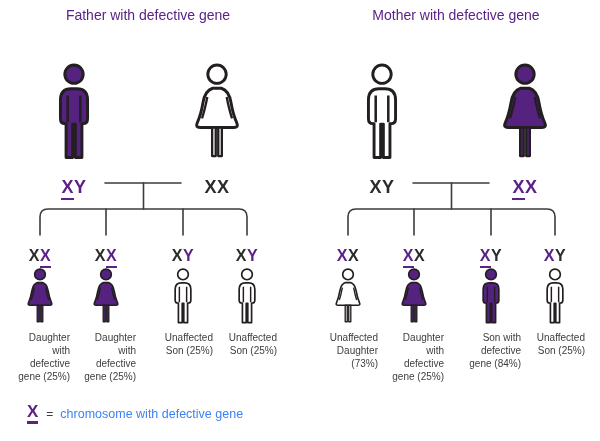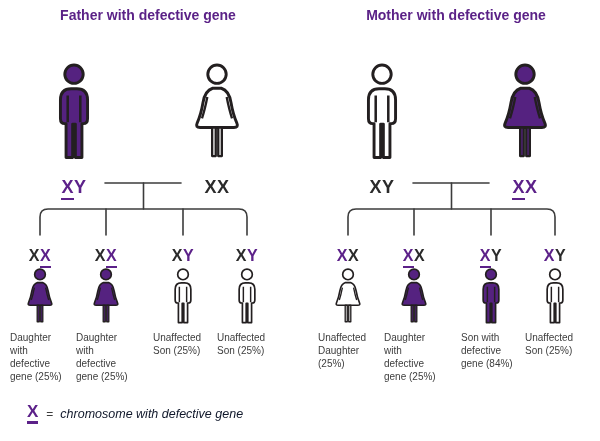--- a/index.html
+++ b/index.html
@@ -6,21 +6,21 @@
   .stage{
     position:relative;width:600px;height:441px;background:#ffffff;overflow:hidden;
     font-family:"Liberation Sans","DejaVu Sans",sans-serif;
   }
   .panel{position:absolute;top:0;width:296px;height:441px;}
   .panel.left{left:0;}
   .panel.right{left:308px;}
 
   .ptitle{
     position:absolute;top:7px;left:0;right:0;text-align:center;
-    font-size:14px;font-weight:700;color:#5b2287;
+    font-size:14px;font-weight:400;color:#5b2287;
   }
 
   .fig{position:absolute;display:block;color:#ffffff;}
   .fig.aff{color:#552280;}
   .fig.parent{width:62px;height:97px;top:63px;}
   .fig.parent.p1{left:43px;}
   .fig.parent.p2{left:186px;}
   .fig.child{width:36px;height:56px;top:268px;}
   .fig.child.c1{left:22px;}
   .fig.child.c2{left:88px;}
@@ -36,35 +36,35 @@
   .cgeno.c2{left:74px;}
   .cgeno.c3{left:151px;}
   .cgeno.c4{left:215px;}
   .gl{display:inline-block;line-height:1.05;}
   .gl.pu{color:#5c2189;}
   .gl.ul{border-bottom:2.5px solid #5c2189;padding-bottom:1px;}
 
   .connector{position:absolute;left:0;top:176px;width:296px;height:62px;}
 
   .caption{
-    position:absolute;top:331px;width:60px;text-align:left;
+    position:absolute;top:331px;width:60px;text-align:right;
     font-size:10px;line-height:1.3;color:#3d3d3d;
   }
   .caption.c1{left:10px;}
   .caption.c2{left:76px;}
   .caption.c3{left:153px;}
   .caption.c4{left:217px;}
 
   .legend{position:absolute;left:27px;top:403px;display:flex;align-items:center;}
   .legend .sym{
     font-size:17px;font-weight:700;color:#5c2189;
     border-bottom:3px solid #5c2189;line-height:1.0;padding-bottom:1px;
   }
   .legend .eq{font-size:12px;color:#3d3d3d;margin:0 7px 0 8px;}
-  .legend .lbl{font-size:12.5px;color:#0f172a;font-style:italic;}
+  .legend .lbl{font-size:12.5px;color:#3b82f6;}
 
   .defs-hidden{position:absolute;width:0;height:0;overflow:hidden;}
 </style>
 </head>
 <body>
 
 <svg class="defs-hidden" aria-hidden="true">
   <defs>
     <g id="sym-male" stroke="#231f20" stroke-width="3" stroke-linejoin="round">
       <circle cx="32" cy="11.5" r="9.5" fill="currentColor"></circle>
@@ -157,21 +157,21 @@
     <svg class="fig aff child c2" viewBox="0 0 64 100">
         <use href="#sym-female"></use>
       </svg>
     <svg class="fig aff child c3" viewBox="0 0 64 100">
         <use href="#sym-male"></use>
       </svg>
     <svg class="fig child c4" viewBox="0 0 64 100">
         <use href="#sym-male"></use>
       </svg>
 
-    <div class="caption c1">Unaffected Daughter (25%)</div>
+    <div class="caption c1">Unaffected Daughter (73%)</div>
     <div class="caption c2">Daughter with defective gene (25%)</div>
     <div class="caption c3">Son with defective gene (84%)</div>
     <div class="caption c4">Unaffected Son (25%)</div>
   </div>
 
   <div class="legend">
     <span class="sym">X</span>
     <span class="eq">=</span>
     <span class="lbl">chromosome with defective gene</span>
   </div>

